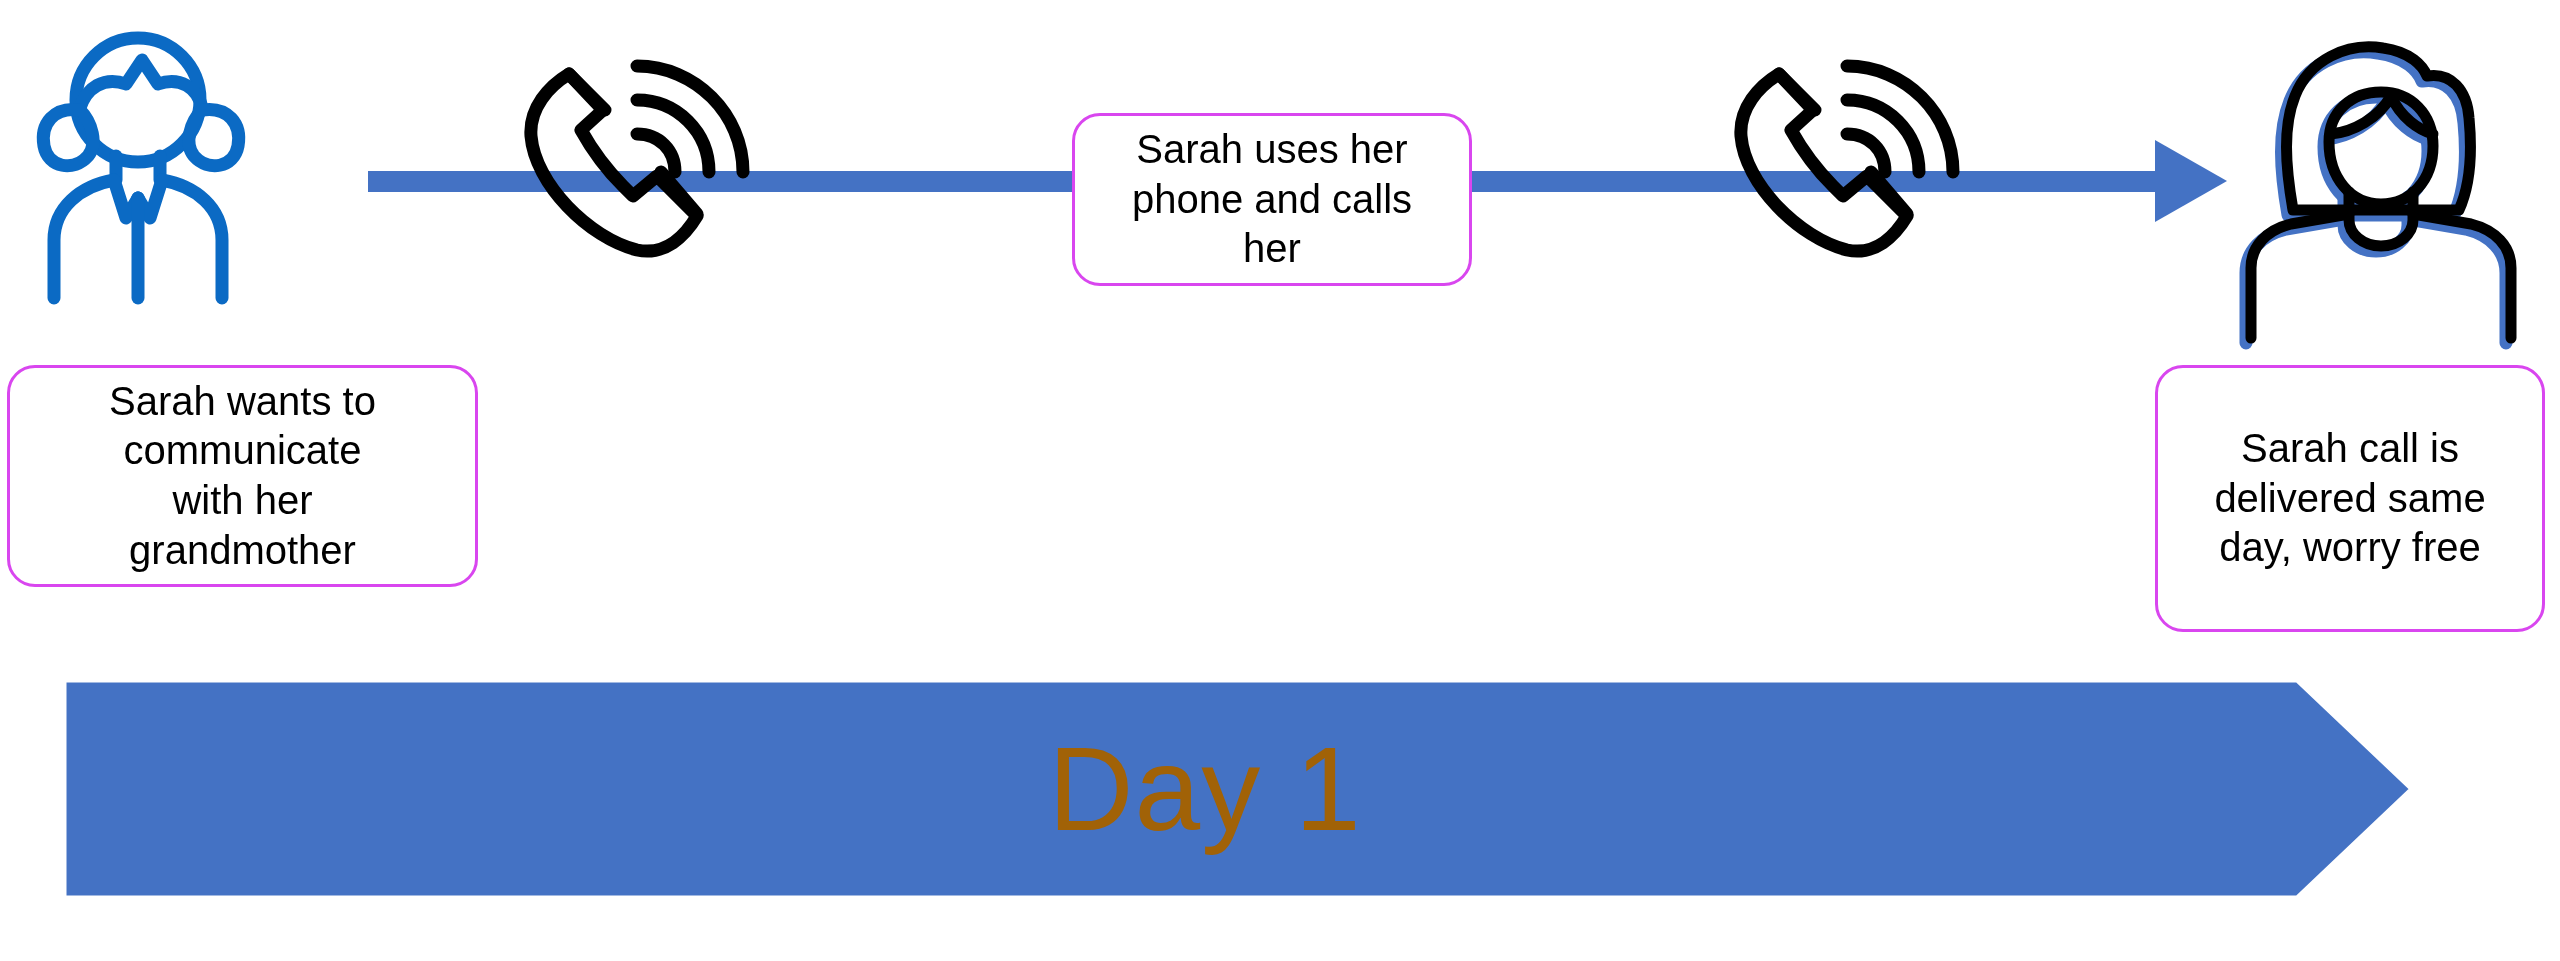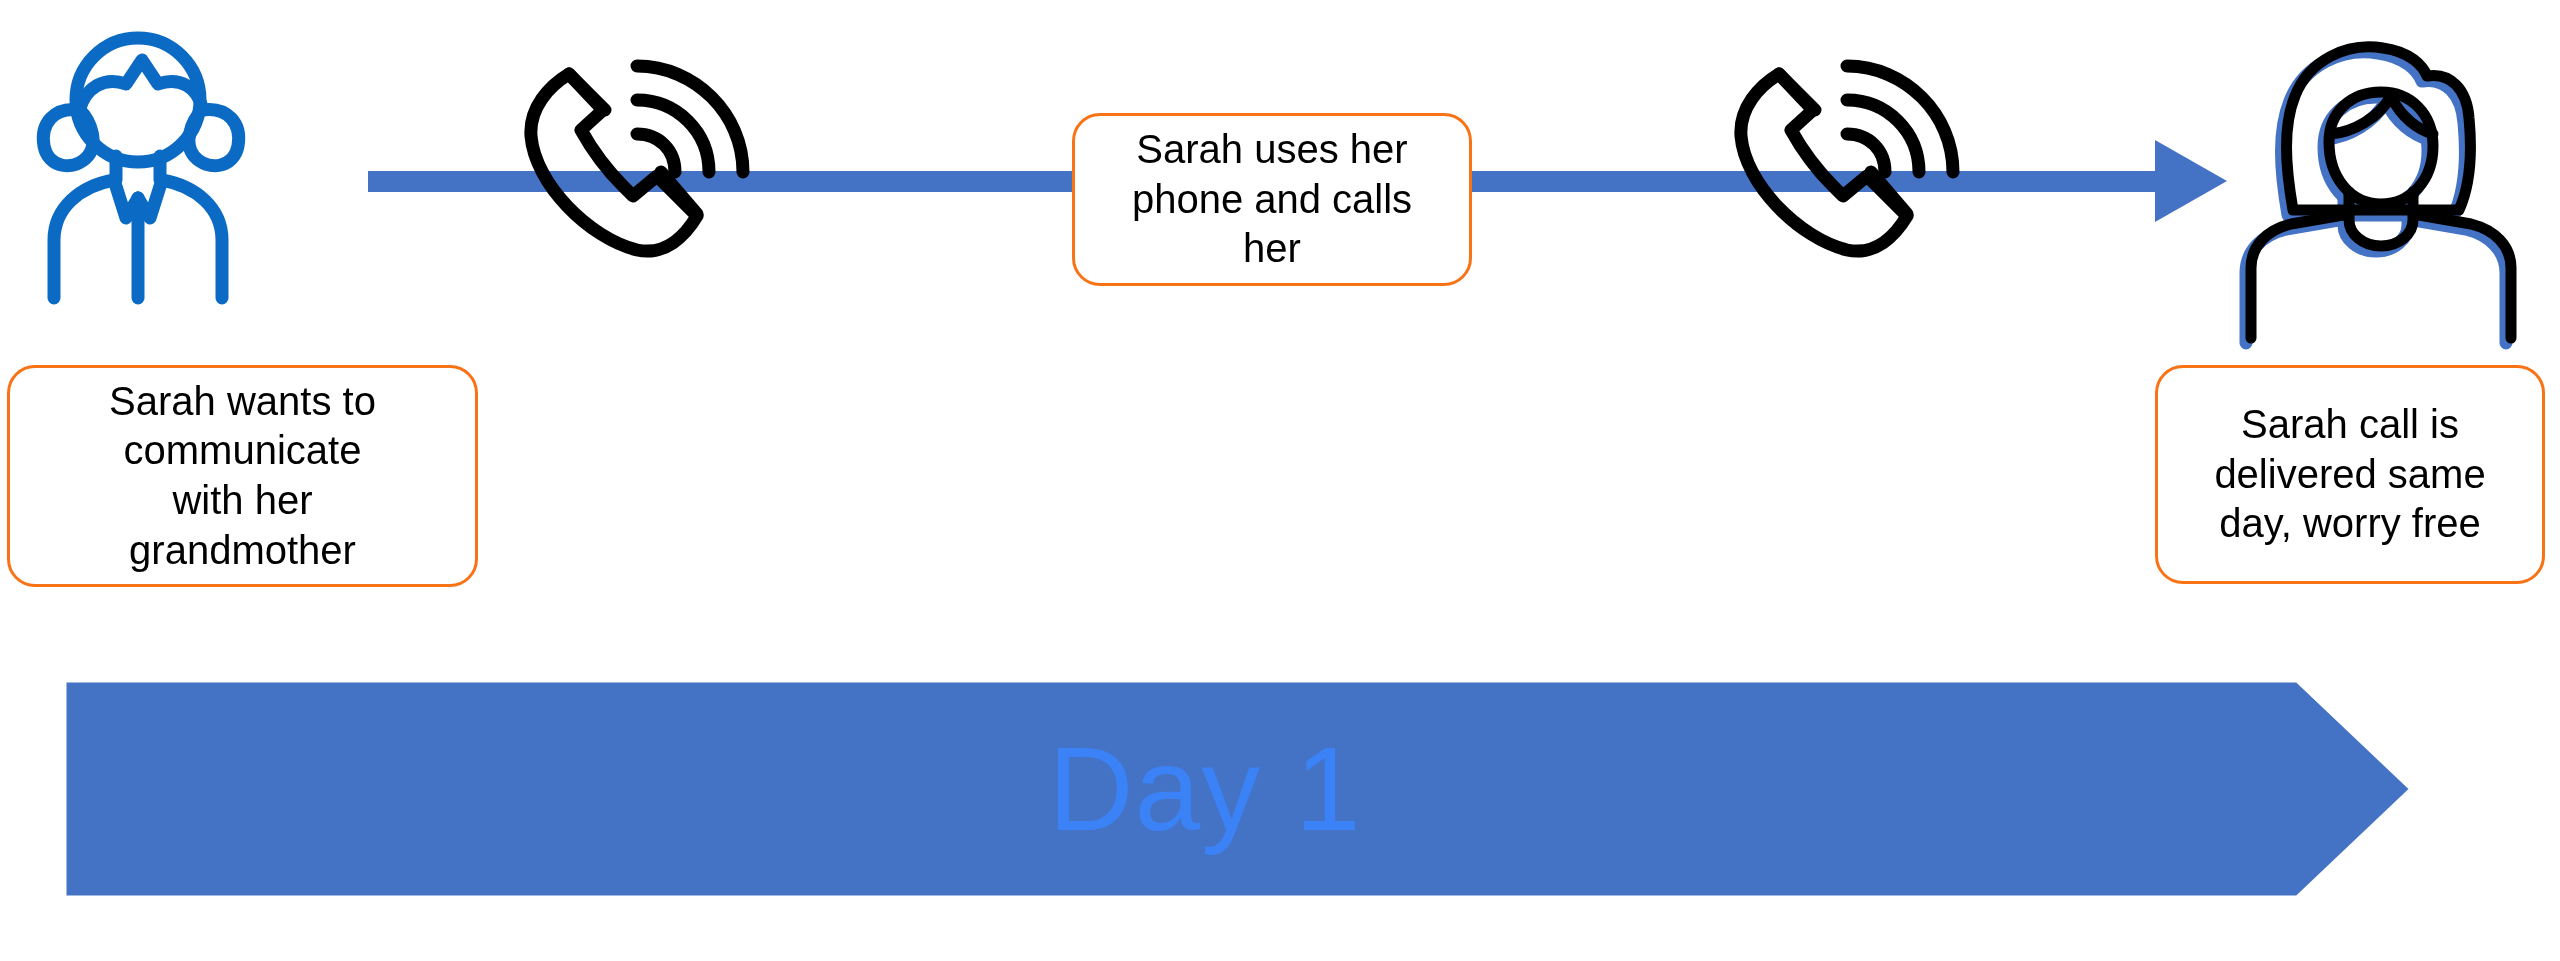--- a/index.html
+++ b/index.html
@@ -51,21 +51,21 @@
   .icon-phone-1 { left: 505px; top: 38px; width: 245px; height: 240px; }
   .icon-phone-2 { left: 1715px; top: 38px; width: 245px; height: 240px; }
   .icon-woman { left: 2245px; top: 14px;  width: 290px; height: 330px; }
   .icon-wrap svg { display: block; width: 100%; height: 100%; overflow: visible; }
 
   
   .callout {
     position: absolute;
     box-sizing: border-box;
     background: #ffffff;
-    border: 3px solid #f97316;
+    border: 3px solid #d946ef;
     border-radius: 28px;
     display: flex;
     align-items: center;
     justify-content: center;
     text-align: center;
     color: #000000;
     line-height: 1.24;
     padding: 6px 18px;
   }
   .callout-left {
@@ -73,21 +73,21 @@
     width: 471px; height: 222px;
     font-size: 40px;
   }
   .callout-mid {
     left: 1072px; top: 113px;
     width: 400px; height: 173px;
     font-size: 40px;
   }
   .callout-right {
     left: 2155px; top: 365px;
-    width: 390px; height: 219px;
+    width: 390px; height: 267px;
     font-size: 40px;
   }
   .callout .txt { display: block; white-space: pre-line; }
 
   
   .banner {
     position: absolute;
     left: 55px;
     top: 671px;
     width: 2367px;
@@ -95,21 +95,21 @@
   }
   .banner svg { display: block; width: 100%; height: 100%; }
   .banner-label {
     position: absolute;
     left: 0; top: 0;
     width: 2300px;
     height: 236px;
     display: flex;
     align-items: center;
     justify-content: center;
-    color: #3b82f6;
+    color: #a16207;
     font-size: 118px;
     font-weight: 400;
     letter-spacing: 1px;
     pointer-events: none;
     font-family: "Liberation Sans", sans-serif;
     text-align: right;
   }
 </style>
 </head>
 <body>

